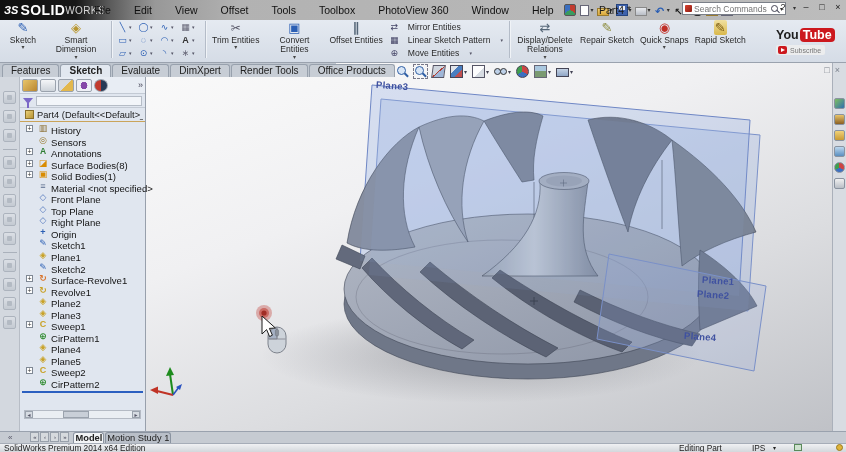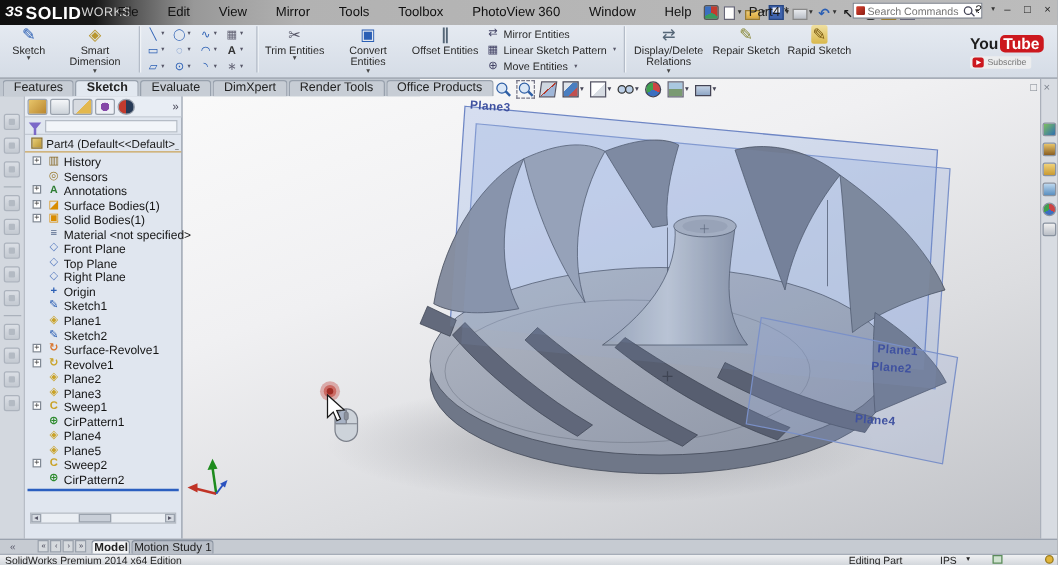--- a/index.html
+++ b/index.html
@@ -71,21 +71,21 @@
   .egcell{display:flex;align-items:center;gap:1px;cursor:default}
   .egicon{width:11px;text-align:center;font-size:9px;color:#2b5fb4;line-height:12px}
   .egdd{font-size:5px;color:#556}
   .egdd::before{content:"▾"}
   .eg-line::before{content:"╲"} .eg-circle::before{content:"◯"} .eg-spline::before{content:"∿"}
   .eg-region::before{content:"▦";color:#667} .eg-rectangle::before{content:"▭"} .eg-perimeter-circle::before{content:"◌"}
   .eg-arc::before{content:"◠"} .eg-text::before{content:"A";color:#333;font-weight:700}
   .eg-ellipse::before{content:"▱"} .eg-point::before{content:"⊙"} .eg-fillet::before{content:"◝"}
   .eg-star::before{content:"∗";color:#667}
   .stack{display:flex;flex-direction:column;justify-content:center;gap:1px;padding:0 3px}
-  .srow{display:flex;align-items:center;gap:3px;height:12px;cursor:default}
+  .srow{display:flex;align-items:center;gap:8px;height:12px;cursor:default}
   .sicon{width:11px;text-align:center;font-size:9px;color:#446}
   .si-mirror::before{content:"⇄"} .si-linear-pattern::before{content:"▦"} .si-move::before{content:"⊕"}
   .slabel{font-size:8.6px;color:#2a2a2a;white-space:nowrap}
   .sdd{font-size:5px;color:#556;margin-left:2px}
   .sdd::before{content:"▾"}
 
   
   .tabstrip{position:absolute;left:0;top:63px;width:336px;height:14px;background:#bfc6cf;display:flex;
     align-items:flex-end;padding-left:2px;z-index:25}
   .ctab{font-size:10px;height:13px;line-height:12px;padding:0 8px;color:#222;background:#c7cdd5;
@@ -238,21 +238,21 @@
     <div class="logo">
       <span class="logo-mark">ЗS</span>
       <span class="logo-solid">SOLID</span>
         <span class="logo-works">WORKS</span>
     </div>
     <nav class="menus">
 
     <span class="menu">File</span>
         <span class="menu">Edit</span>
         <span class="menu">View</span>
-        <span class="menu">Mirror</span>
+        <span class="menu">Offset</span>
         <span class="menu">Tools</span>
         <span class="menu">Toolbox</span>
         <span class="menu">PhotoView 360</span>
         <span class="menu">Window</span>
         <span class="menu">Help</span>
       </nav>
     <div class="qa">
 
         <span class="qa-item">
           <span class="qaicon qa-color-swatches"></span>
@@ -447,20 +447,25 @@
           <span class="blabel">Display/Delete Relations</span>
           <span class="fly"></span>
         </div>
 
         <div class="bigbtn">
           <span class="bicon bi-repair"></span>
           <span class="blabel">Repair Sketch</span>
 
         </div>
 
+        <div class="bigbtn">
+          <span class="bicon bi-quick-snaps"></span>
+          <span class="blabel">Quick Snaps</span>
+          <span class="fly"></span>
+        </div>
 
         <div class="bigbtn">
           <span class="bicon bi-rapid-sketch"></span>
           <span class="blabel">Rapid Sketch</span>
 
         </div>
       </div>
   </div>
 
   <div class="viewport">
@@ -657,21 +662,21 @@
 
         <div class="trow">
           <span class="exp"></span>
           <span class="ti ti-annotations"></span>
           <span class="tlabel">Annotations</span>
         </div>
 
         <div class="trow">
           <span class="exp"></span>
           <span class="ti ti-surface-bodies"></span>
-          <span class="tlabel">Surface Bodies(1)</span>
+          <span class="tlabel">Surface Bodies(8)</span>
         </div>
 
         <div class="trow">
           <span class="exp"></span>
           <span class="ti ti-solid-bodies"></span>
           <span class="tlabel">Solid Bodies(1)</span>
         </div>
 
         <div class="trow">
           

